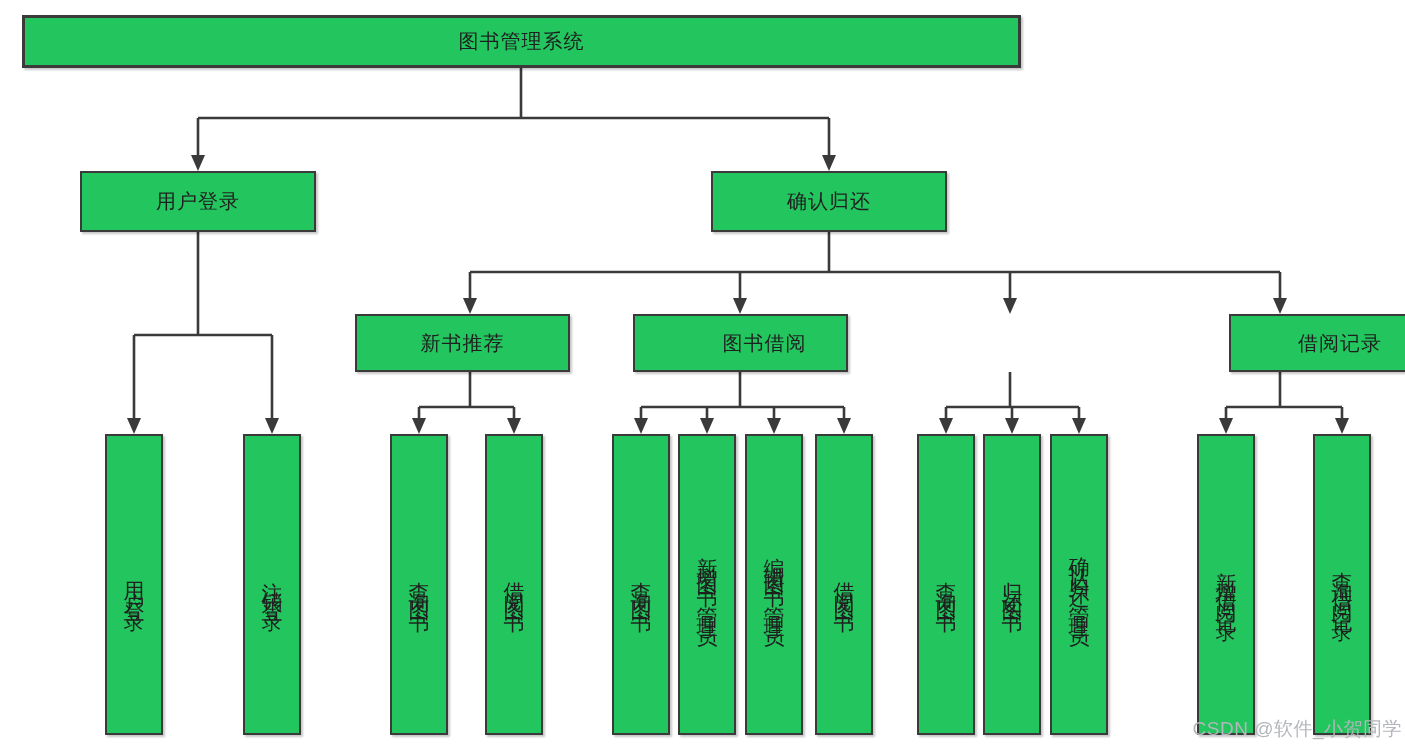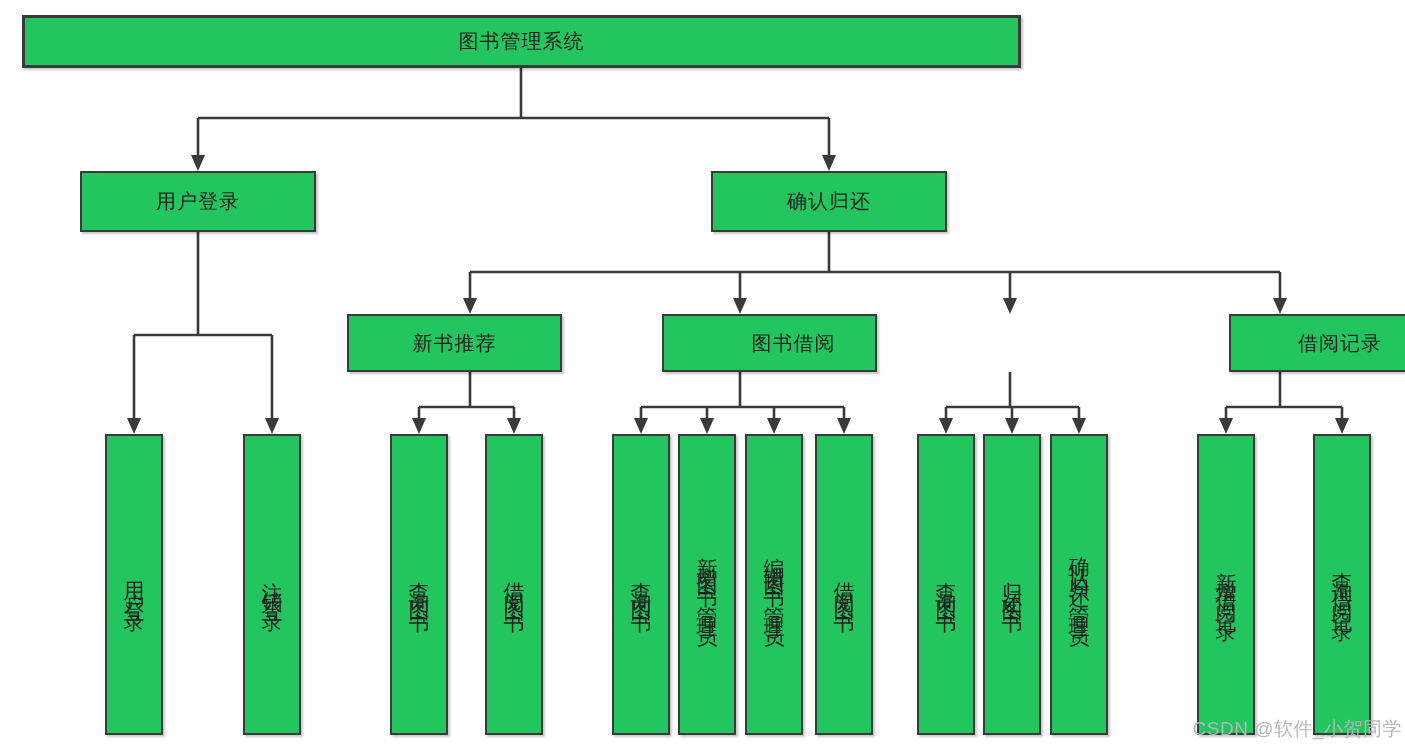--- a/index.html
+++ b/index.html
@@ -96,22 +96,22 @@
       <polygon points="1219,418 1233,418 1226,434"></polygon>
       <polygon points="1335,418 1349,418 1342,434"></polygon>
     </g>
   </svg>
 
   <div class="node hbox root">图书管理系统</div>
 
   <div class="node hbox lvl2" style="left:80px;">用户登录</div>
   <div class="node hbox lvl2" style="left:711px;">确认归还</div>
 
-  <div class="node hbox lvl3" style="left:347px;">新书推荐</div>
-  <div class="node hbox lvl3" style="left:662px;padding-left:48px;">图书借阅</div>
+  <div class="node hbox lvl3" style="left:355px;">新书推荐</div>
+  <div class="node hbox lvl3" style="left:633px;padding-left:48px;">图书借阅</div>
   <div class="node hbox lvl3" style="left:1229px;padding-left:7px;">借阅记录</div>
 
   <div class="node leaf" style="left:105px;">用户登录</div>
   <div class="node leaf" style="left:243px;">注销登录</div>
   <div class="node leaf" style="left:390px;">查询图书</div>
   <div class="node leaf" style="left:485px;">借阅图书</div>
   <div class="node leaf" style="left:612px;">查询图书</div>
   <div class="node leaf" style="left:678px;">新增图书（管理员）</div>
   <div class="node leaf" style="left:745px;">编辑图书（管理员）</div>
   <div class="node leaf" style="left:815px;">借阅图书</div>

